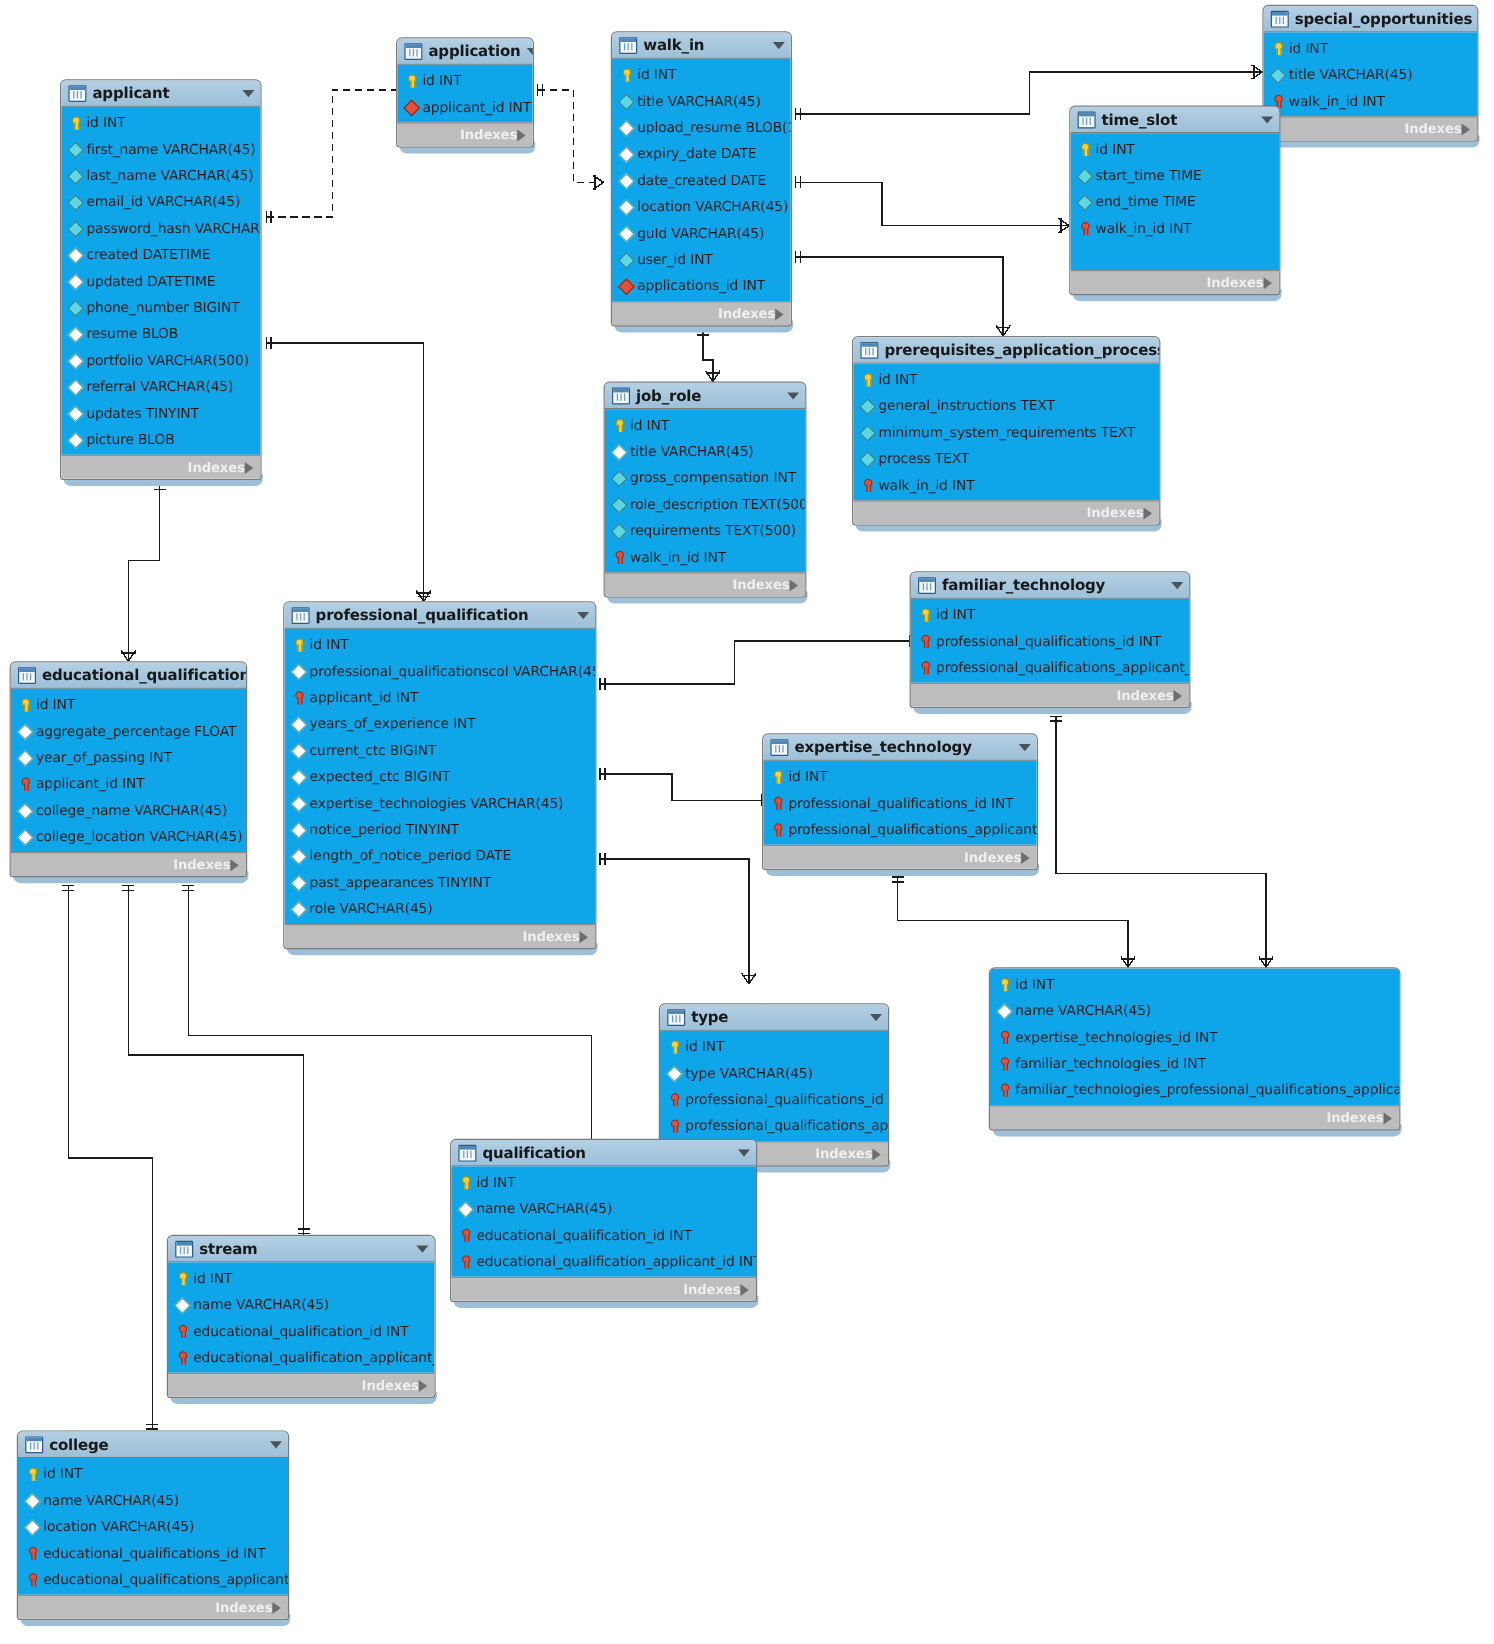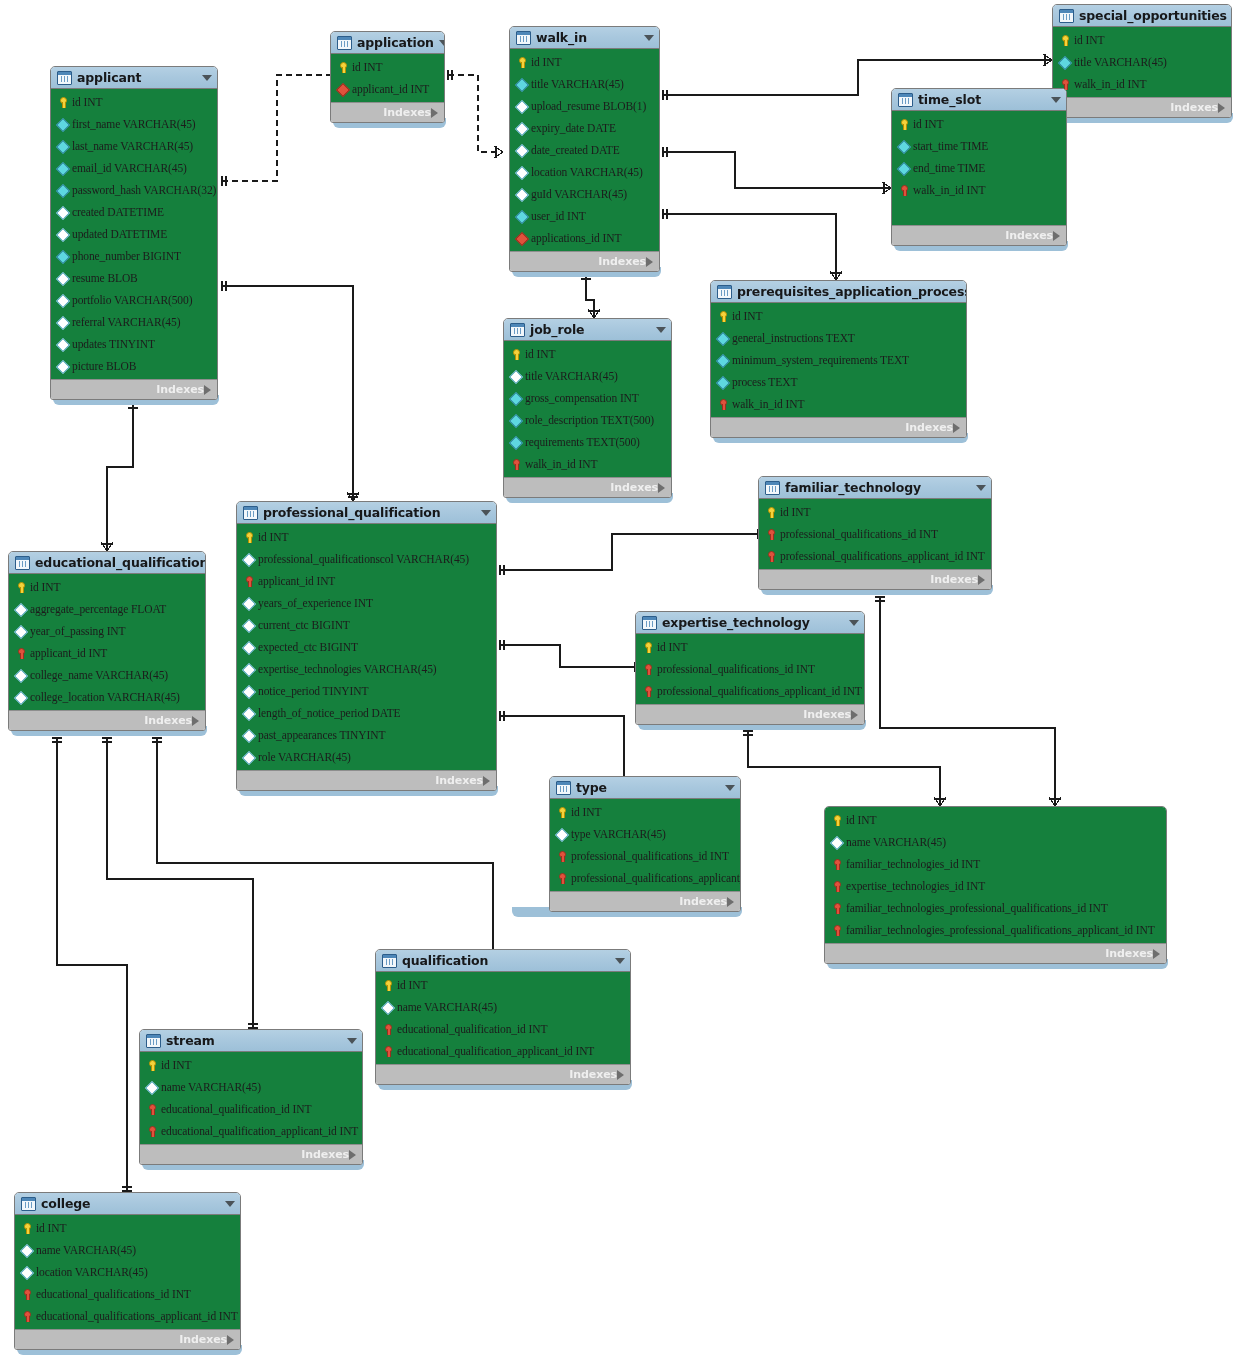--- a/index.html
+++ b/index.html
@@ -13,21 +13,21 @@
   .thead{display:flex;align-items:center;gap:5px;height:21px;padding:0 5px 0 6px;
          background:linear-gradient(to bottom,#b4d0e3 0%,#a9c8de 45%,#9dc0d8 100%);
          border-bottom:1px solid #7b7b7b;}
   .thead .tname{font-size:12.5px;font-weight:bold;color:#17181a;letter-spacing:-0.15px;white-space:nowrap;flex:1;}
   .tblicon{width:13px;height:12px;flex:0 0 auto;border:1px solid #2c5d8a;background:#f2f7fb;border-radius:1px;position:relative;}
   .tblicon::before{content:"";position:absolute;left:0;top:0;right:0;height:3px;background:#4e87b8;}
   .tblicon::after{content:"";position:absolute;left:3px;top:4px;width:1px;height:6px;background:#6b9cc4;
                   box-shadow:3px 0 0 #6b9cc4,6px 0 0 #6b9cc4;}
   .caret{width:0;height:0;border-left:5px solid transparent;border-right:5px solid transparent;border-top:6px solid #4b5358;flex:0 0 auto;}
 
-  .cols{background:#15803d;padding:2px 0 2px 0;font-family:Liberation Serif, serif;}
+  .cols{background:#0ea5e9;padding:2px 0 2px 0;}
   .col{display:flex;align-items:center;height:22px;padding-left:5px;white-space:nowrap;}
   .col .cname{font-size:11.5px;color:#1c1c1c;letter-spacing:-0.1px;}
   .ico{width:13px;height:13px;flex:0 0 auto;margin-right:3px;position:relative;}
 
   
   .ico.pk::before{content:"";position:absolute;left:4px;top:1px;width:5px;height:5px;border-radius:50%;
      background:#f5d23b;border:1px solid #b59000;}
   .ico.pk::after{content:"";position:absolute;left:5.5px;top:6px;width:2px;height:6px;background:#f5d23b;
      border-left:1px solid #b59000;border-right:1px solid #b59000;}
   
@@ -578,21 +578,21 @@
             <span class="ico d"></span>
             <span class="cname">college_location VARCHAR(45)</span>
           </div>
         </div>
         <div class="indexes">
           <span class="ilabel">Indexes</span>
           <span class="itri"></span>
         </div>
       </div>
     </div>
-    <div class="tbl" style="left: 509px; top: 776px; width: 232px; padding-left: 40px;">
+    <div class="tbl" style="left: 509px; top: 836px; width: 232px; padding-left: 40px;">
       <div class="shadowbar"></div>
       <div class="frame">
         <div class="thead">
           <span class="tblicon"></span>
           <span class="tname">type</span>
           <span class="caret"></span>
         </div>
         <div class="cols">
           <div class="col">
             <span class="ico pk"></span>
@@ -624,32 +624,28 @@
           <div class="col">
             <span class="ico pk"></span>
             <span class="cname">id INT</span>
           </div>
           <div class="col">
             <span class="ico d"></span>
             <span class="cname">name VARCHAR(45)</span>
           </div>
           <div class="col">
             <span class="ico fk"></span>
+            <span class="cname">expertise_technologies_id INT</span>
+          </div>
+          <div class="col">
+            <span class="ico fk"></span>
             <span class="cname">familiar_technologies_id INT</span>
           </div>
           <div class="col">
             <span class="ico fk"></span>
-            <span class="cname">expertise_technologies_id INT</span>
-          </div>
-          <div class="col">
-            <span class="ico fk"></span>
-            <span class="cname">familiar_technologies_professional_qualifications_id INT</span>
-          </div>
-          <div class="col">
-            <span class="ico fk"></span>
             <span class="cname">familiar_technologies_professional_qualifications_applicant_id INT</span>
           </div>
         </div>
         <div class="indexes">
           <span class="ilabel">Indexes</span>
           <span class="itri"></span>
         </div>
       </div>
     </div>
     <div class="tbl" style="left: 375px; top: 949px; width: 256px;">

